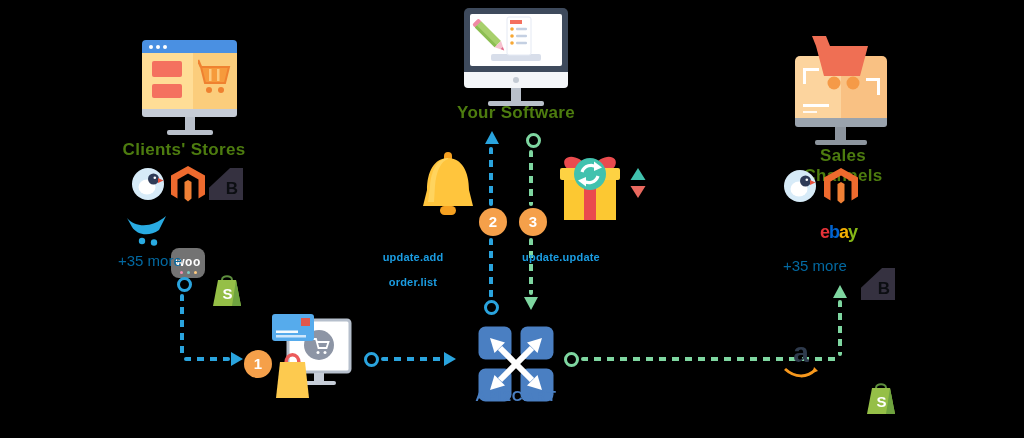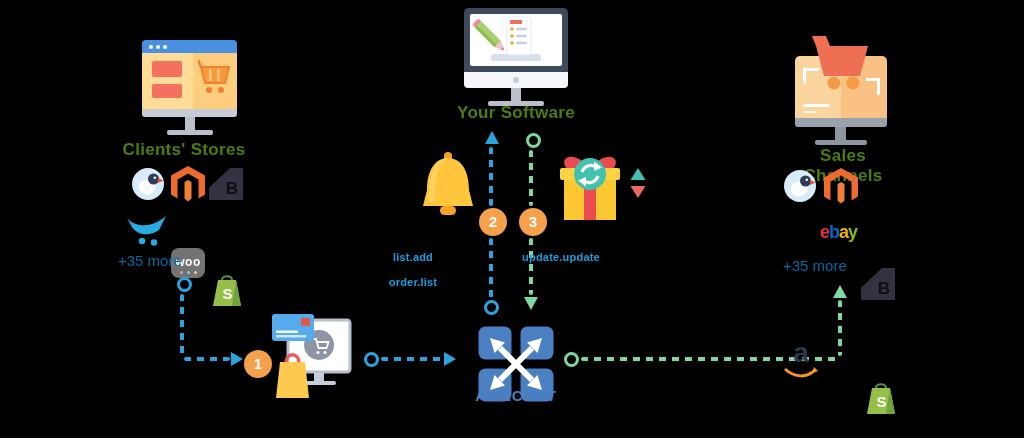--- a/index.html
+++ b/index.html
@@ -225,21 +225,21 @@
     <path d="M32,26 A9.5,9.5 0 0 1 47,21.5" stroke="#fff" stroke-width="3.2" fill="none"></path>
     <polygon points="44,15.5 52,21.5 44,25" fill="#fff"></polygon>
     <path d="M48,30 A9.5,9.5 0 0 1 33,34.5" stroke="#fff" stroke-width="3.2" fill="none"></path>
     <polygon points="36,40.5 28,34.5 36,31" fill="#fff"></polygon>
     <g>
       <polygon points="88,22 80.5,34 95.5,34" fill="#41c2ae"></polygon>
       <polygon points="80.5,40 95.5,40 88,52" fill="#e9695f"></polygon>
     </g>
   </svg>
 
-  <div class="method" style="left:368px;top:251px;width:90px;">list.add</div>
+  <div class="method" style="left:368px;top:251px;width:90px;">update.add</div>
   <div class="method" style="left:368px;top:276px;width:90px;">order.list</div>
   <div class="method" style="left:516px;top:251px;width:90px;">update.update</div>
 
   <svg class="abs" style="left:478px;top:326px;" width="76" height="76" viewBox="0 0 76 76">
     <rect x="0.5" y="0.5" width="33" height="33" rx="7" fill="#4a7fc2"></rect>
     <rect x="42.5" y="0.5" width="33" height="33" rx="7" fill="#4a7fc2"></rect>
     <rect x="0.5" y="42.5" width="33" height="33" rx="7" fill="#4a7fc2"></rect>
     <rect x="42.5" y="42.5" width="33" height="33" rx="7" fill="#4a7fc2"></rect>
     <line x1="22" y1="22" x2="54" y2="54" stroke="#fff" stroke-width="6"></line>
     <line x1="54" y1="22" x2="22" y2="54" stroke="#fff" stroke-width="6"></line>

